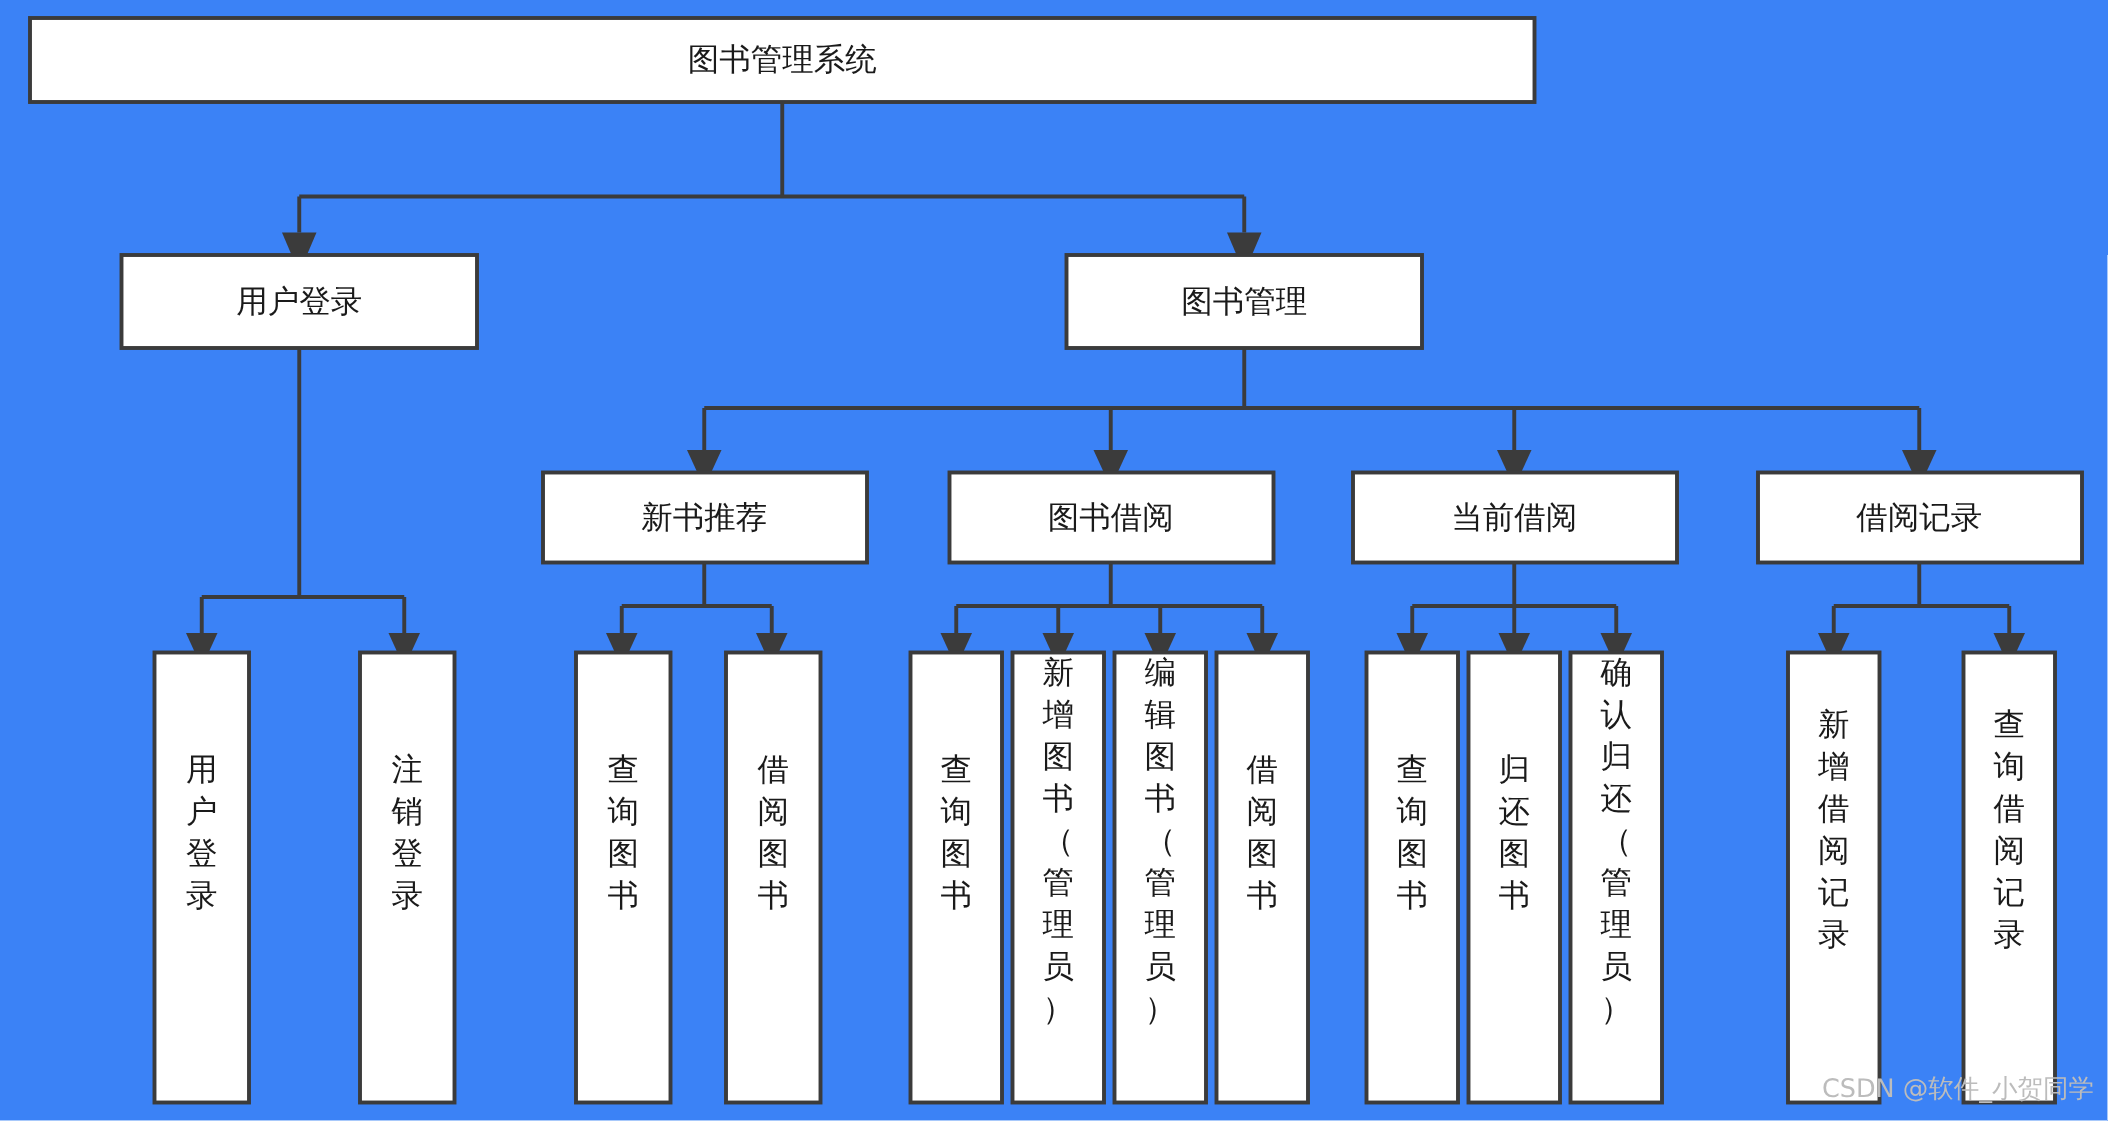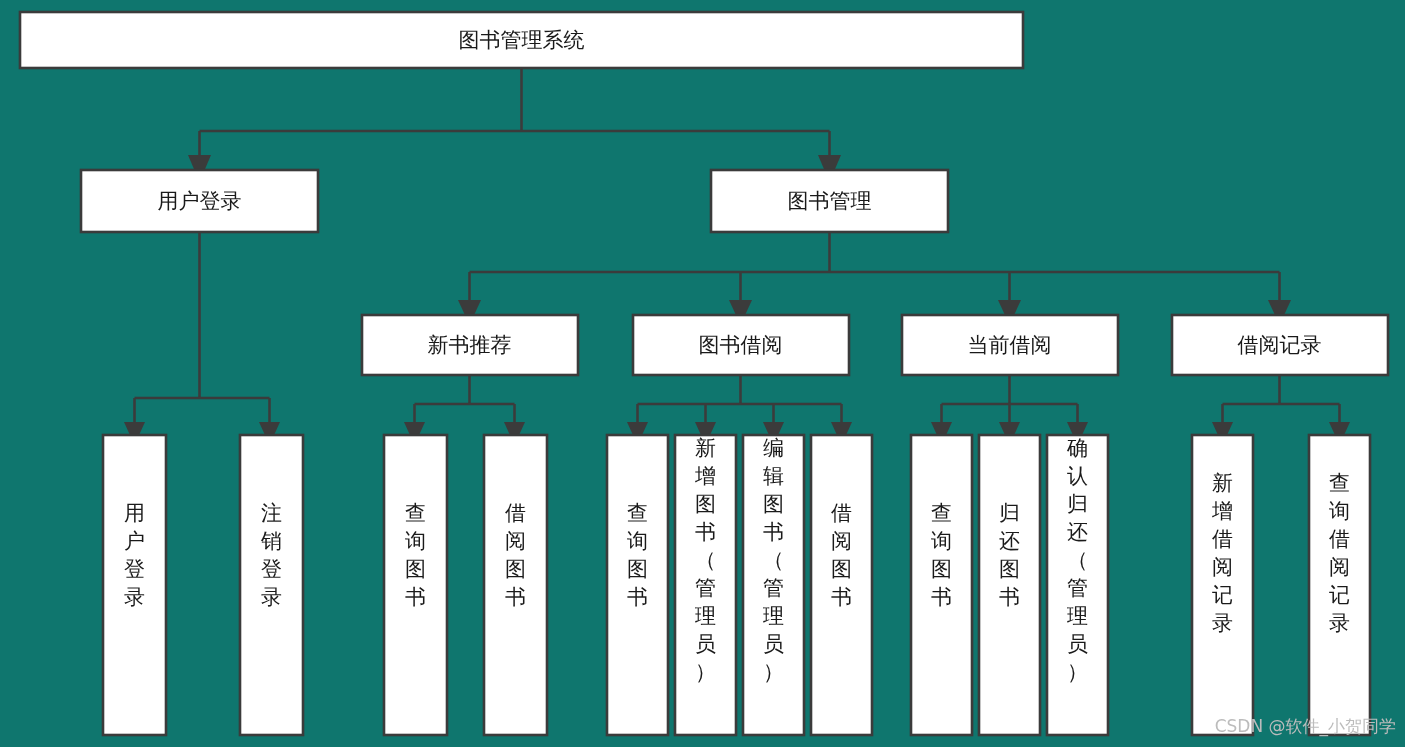--- a/index.html
+++ b/index.html
@@ -11,21 +11,21 @@
   body {
     width: 1405px;
     height: 747px;
     font-family: "DejaVu Sans", "Liberation Sans", sans-serif;
     overflow: hidden;
   }
   #diagram-root {
     position: relative;
     width: 1405px;
     height: 747px;
-    background: #0f766e;
+    background: #3b82f6;
   }
   svg.diagram-canvas {
     position: absolute;
     top: 0;
     left: 0;
     width: 1405px;
     height: 747px;
     display: block;
   }
   .node-box {

